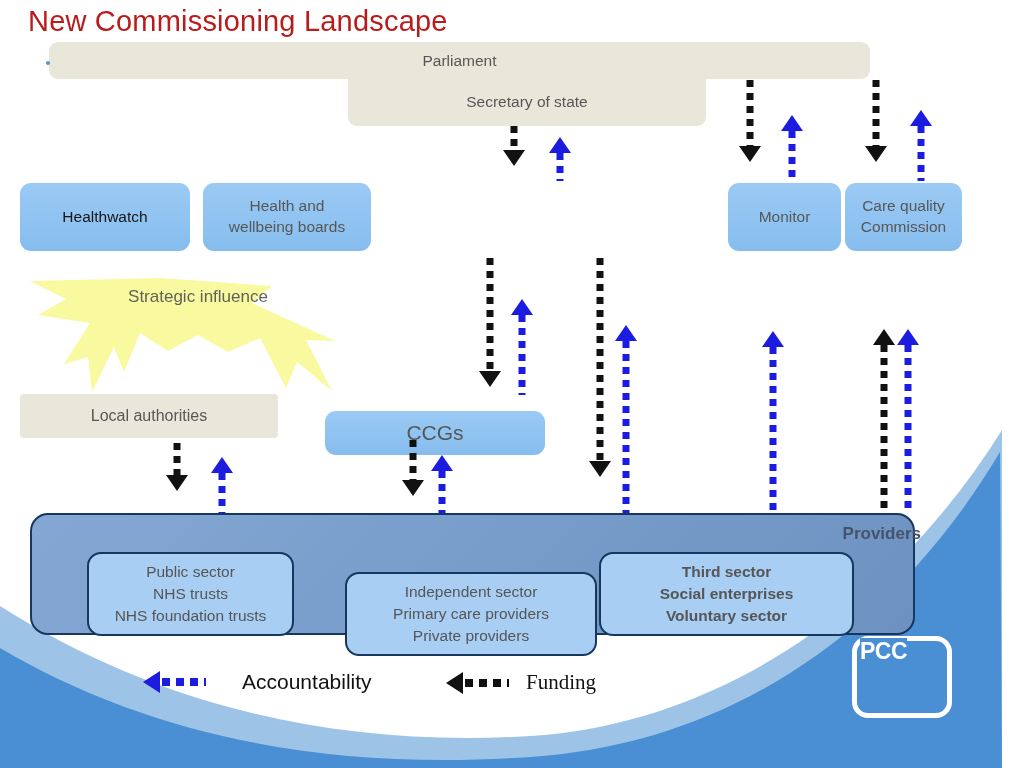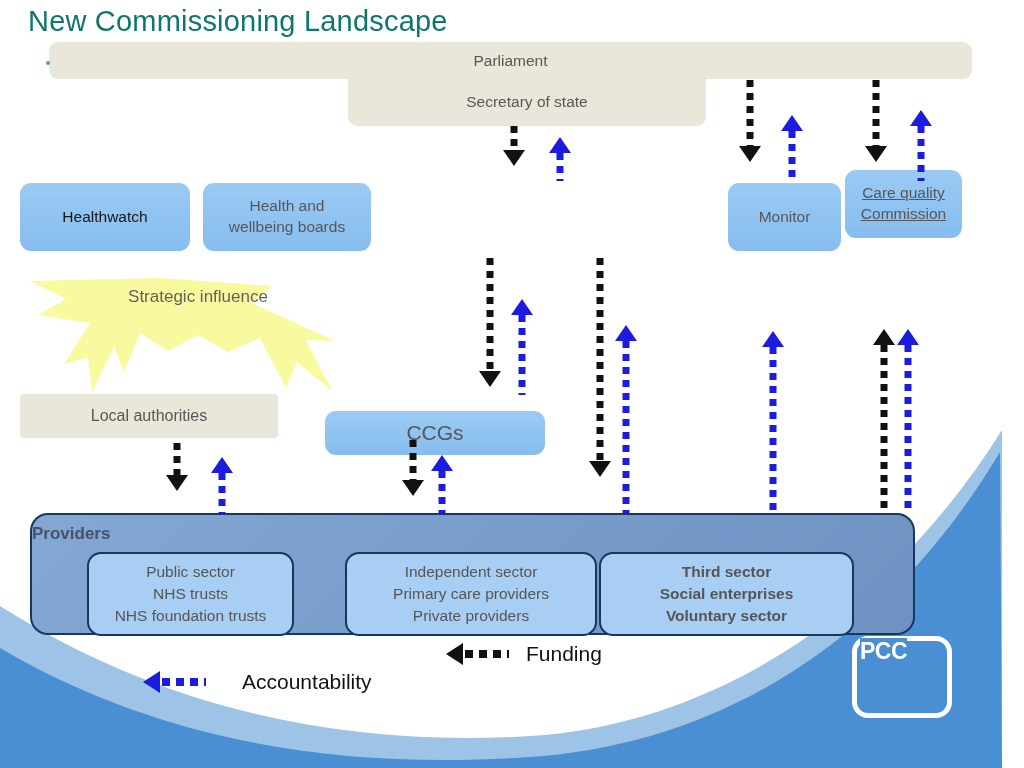--- a/index.html
+++ b/index.html
@@ -5,45 +5,45 @@
   html,body{margin:0;padding:0;background:#fff;}
   .slide{
     position:relative;width:1024px;height:768px;overflow:hidden;background:#fff;
     font-family:"Liberation Sans",sans-serif;
   }
   .abs{position:absolute;}
   svg{display:block;}
 
   
   .page-title{
-    left:28px;top:5px;font-size:29px;color:#0f766e;letter-spacing:.2px;
+    left:28px;top:5px;font-size:29px;color:#b91c1c;letter-spacing:.2px;
   }
 
   
   .gov-bar{
     background:var(--beige);color:var(--text-gray);
     display:flex;align-items:center;justify-content:center;
     font-size:15.5px;border-radius:9px;
   }
-  .bar-parliament{left:49px;top:42px;width:923px;height:37px;}
+  .bar-parliament{left:49px;top:42px;width:821px;height:37px;}
   .bar-secretary{left:348px;top:52px;width:358px;height:74px;align-items:flex-end;padding-bottom:15px;box-sizing:border-box;}
   .bullet-dot{left:46px;top:61px;width:4px;height:4px;border-radius:50%;background:#4a9cc4;}
 
   
   .blue-box{
     background:linear-gradient(#9bcaf4,#86bdee);
     border-radius:11px;color:var(--text-gray);font-size:15.5px;line-height:1.35;
     display:flex;align-items:center;justify-content:center;text-align:center;
     white-space:pre-line;
   }
   .box-healthwatch{left:20px;top:183px;width:170px;height:68px;color:#161616;}
   .box-hwb{left:203px;top:183px;width:168px;height:68px;}
   .box-ncb{left:392px;top:183px;width:296px;height:68px;}
   .box-monitor{left:728px;top:183px;width:113px;height:68px;}
-  .box-cqc{left:845px;top:170px;width:117px;height:68px;text-decoration:underline;}
+  .box-cqc{left:845px;top:183px;width:117px;height:68px;}
   .box-ccgs{left:325px;top:395px;width:220px;height:44px;font-size:21px;margin-top:16px;}
 
   .beige-box{
     background:var(--beige);border-radius:4px;color:var(--text-gray);font-size:16px;
     display:flex;align-items:center;justify-content:center;
   }
   .box-local-auth{left:20px;top:394px;width:258px;height:44px;}
 
   
   .strategic-label{
@@ -51,37 +51,37 @@
     font-size:17px;color:#62625a;
   }
 
   
   .providers{
     left:30px;top:513px;width:885px;height:122px;box-sizing:border-box;
     background:linear-gradient(135deg,#84a7d3,#6d92c1);
     border:2px solid var(--border-navy);border-radius:18px;
   }
   .providers-title{
-    position:absolute;left:0;top:9px;width:100%;text-align:left;
-    font-weight:bold;font-size:17px;color:#44536a;
+    position:absolute;left:0;top:9px;width:100%;text-align:right;
+    font-weight:bold;font-size:17px;color:#44536a;padding-left:8px;
   }
   .provider-box{
     position:absolute;top:37px;height:84px;box-sizing:border-box;
     background:#a8cef4;border:2px solid var(--border-navy);border-radius:14px;
     color:#565656;font-size:15.5px;line-height:1.4;text-align:center;white-space:pre-line;
     display:flex;align-items:center;justify-content:center;
   }
   .pb-public{left:55px;width:207px;}
-  .pb-independent{left:313px;width:252px;}
+  .pb-independent{left:313px;width:252px;margin-top:20px;}
   .pb-third{left:567px;width:255px;font-weight:bold;}
 
   
   .legend-item{display:flex;align-items:center;gap:13px;}
   .legend-accountability{left:140px;top:670px;gap:32px;}
-  .legend-funding{left:443px;top:642px;}
+  .legend-funding{left:443px;top:670px;font-family:Liberation Serif, serif;}
   .legend-label{font-size:21px;color:#121212;}
 
   
   .pcc-logo{
     left:852px;top:636px;width:100px;height:82px;box-sizing:border-box;
     border:5px solid #fff;border-radius:16px;
   }
   .pcc-text{
     position:absolute;left:3px;top:-3px;color:#fff;font-weight:bold;font-size:23px;
     letter-spacing:-.5px;

